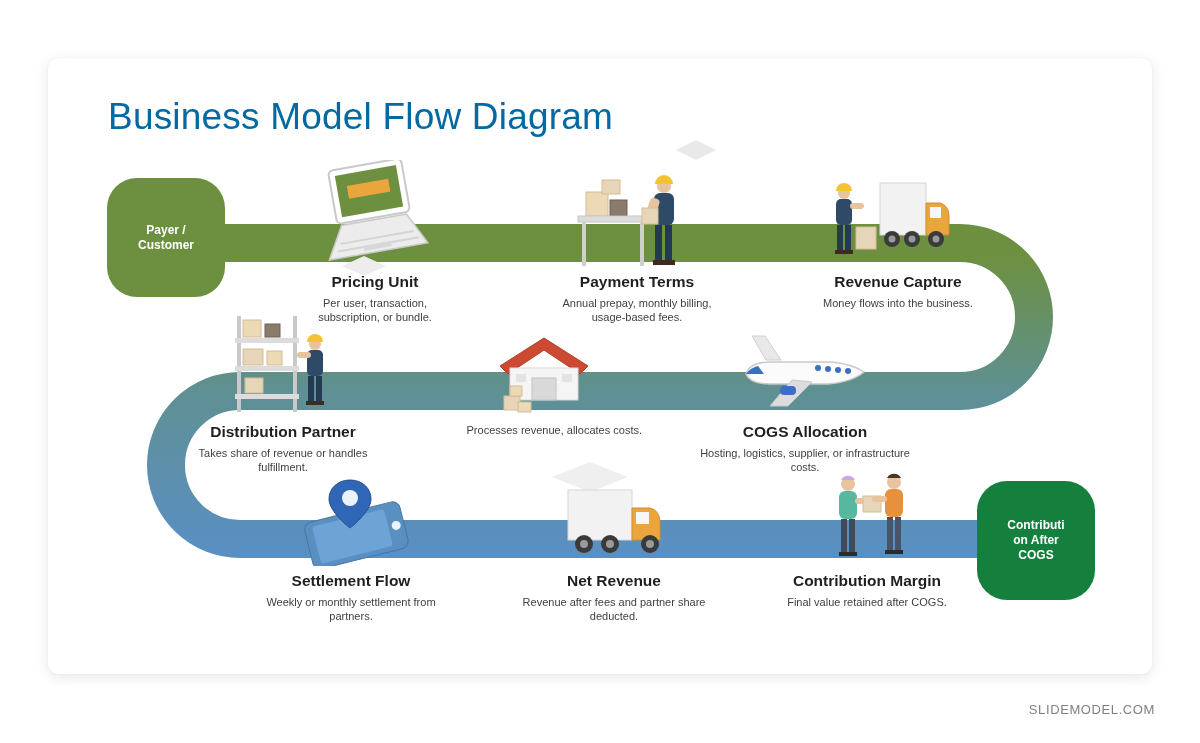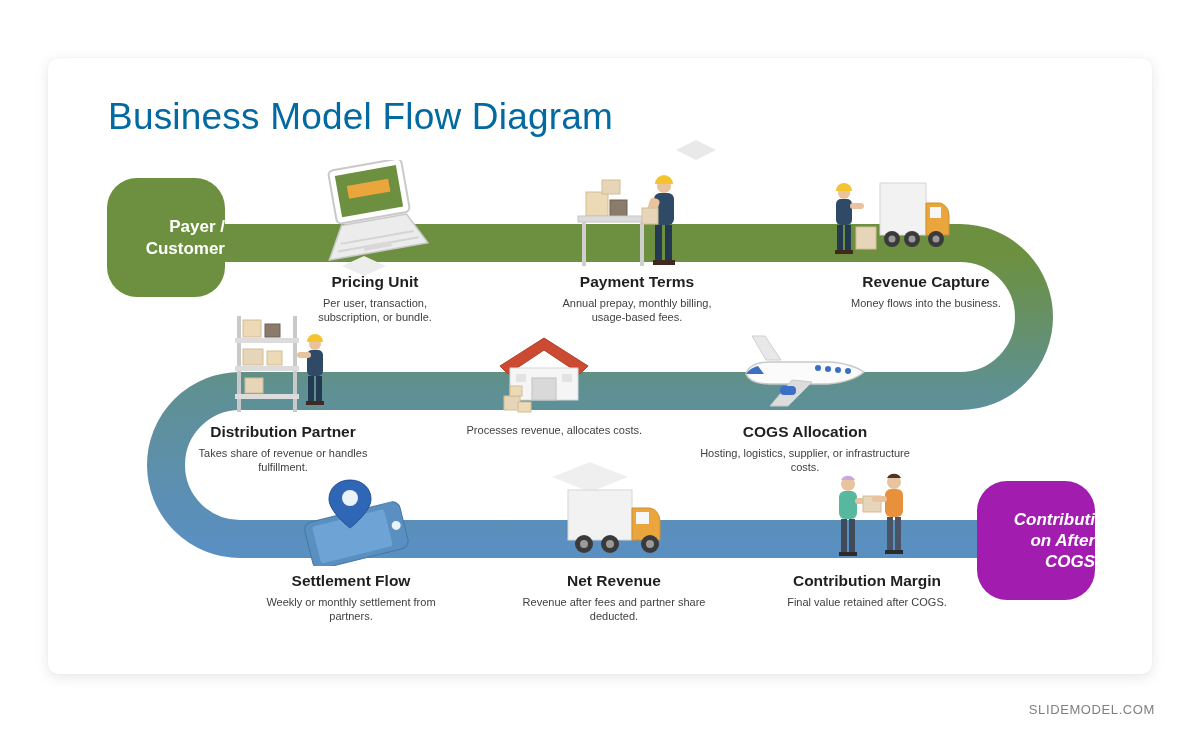--- a/index.html
+++ b/index.html
@@ -15,22 +15,22 @@
 
   .slide-title {
     position:absolute; left:108px; top:96px; z-index:3;
     font-size:37px; font-weight:400; color:#0369a1; letter-spacing:0.2px;
   }
 
   .flow-svg { position:absolute; left:0; top:0; z-index:1; }
 
   .terminal-box {
     position:absolute; z-index:3; width:118px; height:119px; border-radius:30px;
-    display:flex; flex-direction:column; align-items:flex-end; justify-content:center;
-    color:#ffffff; font-weight:bold; font-size:17px; line-height:1.25; text-align:center;
+    display:flex; flex-direction:column; align-items:center; justify-content:center;
+    color:#ffffff; font-weight:bold; font-size:12px; line-height:1.25; text-align:center;
   }
   .terminal-box.start { left:107px; top:178px; }
   .terminal-box.end   { left:977px; top:481px; }
 
   .stage-text {
     position:absolute; z-index:3; width:240px; text-align:center;
   }
   .stage-text .t { font-size:15.5px; font-weight:bold; color:#1f1f1f; margin-bottom:5px; }
   .stage-text .d { font-size:11px; color:#3f3f3f; line-height:1.3; margin:0 auto; }
 
@@ -72,21 +72,21 @@
     <polygon points="0,10 22,0 44,10 22,20" fill="#ededed"></polygon>
   </svg>
   <svg class="deco" style="left:552px; top:462px;" width="76" height="30" viewBox="0 0 76 30">
     <polygon points="0,15 38,0 76,15 38,30" fill="#efefef"></polygon>
   </svg>
 
   <div class="terminal-box start" style="background:#6d9040;">
     <span>Payer /</span>
     <span>Customer</span>
   </div>
-  <div class="terminal-box end" style="background:#a21caf;font-style:italic;">
+  <div class="terminal-box end" style="background:#15803d;">
     <span>Contributi</span>
     <span>on After</span>
     <span>COGS</span>
   </div>
 
   <div class="icon-wrap" style="left:310px; top:160px;">
     <svg width="124" height="108" viewBox="0 0 124 108">
       <g transform="rotate(-10 62 54)">
         <rect x="26" y="4" width="74" height="54" rx="5" fill="#ffffff" stroke="#c9c9c9" stroke-width="2"></rect>
         <rect x="32" y="10" width="62" height="42" fill="#6d9040"></rect>
@@ -252,21 +252,21 @@
   <div class="stage-text" style="left:255px; top:273px;">
     <div class="t">Pricing Unit</div>
     <div class="d" style="max-width:160px;">Per user, transaction, subscription, or bundle.</div>
   </div>
 
   <div class="stage-text" style="left:517px; top:273px;">
     <div class="t">Payment Terms</div>
     <div class="d" style="max-width:180px;">Annual prepay, monthly billing, usage-based fees.</div>
   </div>
 
-  <div class="stage-text" style="left:806px; top:273px;">
+  <div class="stage-text" style="left:778px; top:273px;">
     <div class="t">Revenue Capture</div>
     <div class="d" style="max-width:230px;">Money flows into the business.</div>
   </div>
 
   <div class="stage-text" style="left:163px; top:423px;">
     <div class="t">Distribution Partner</div>
     <div class="d" style="max-width:185px;">Takes share of revenue or handles fulfillment.</div>
   </div>
 
   <div class="stage-text" style="left:422px; top:423px;">

